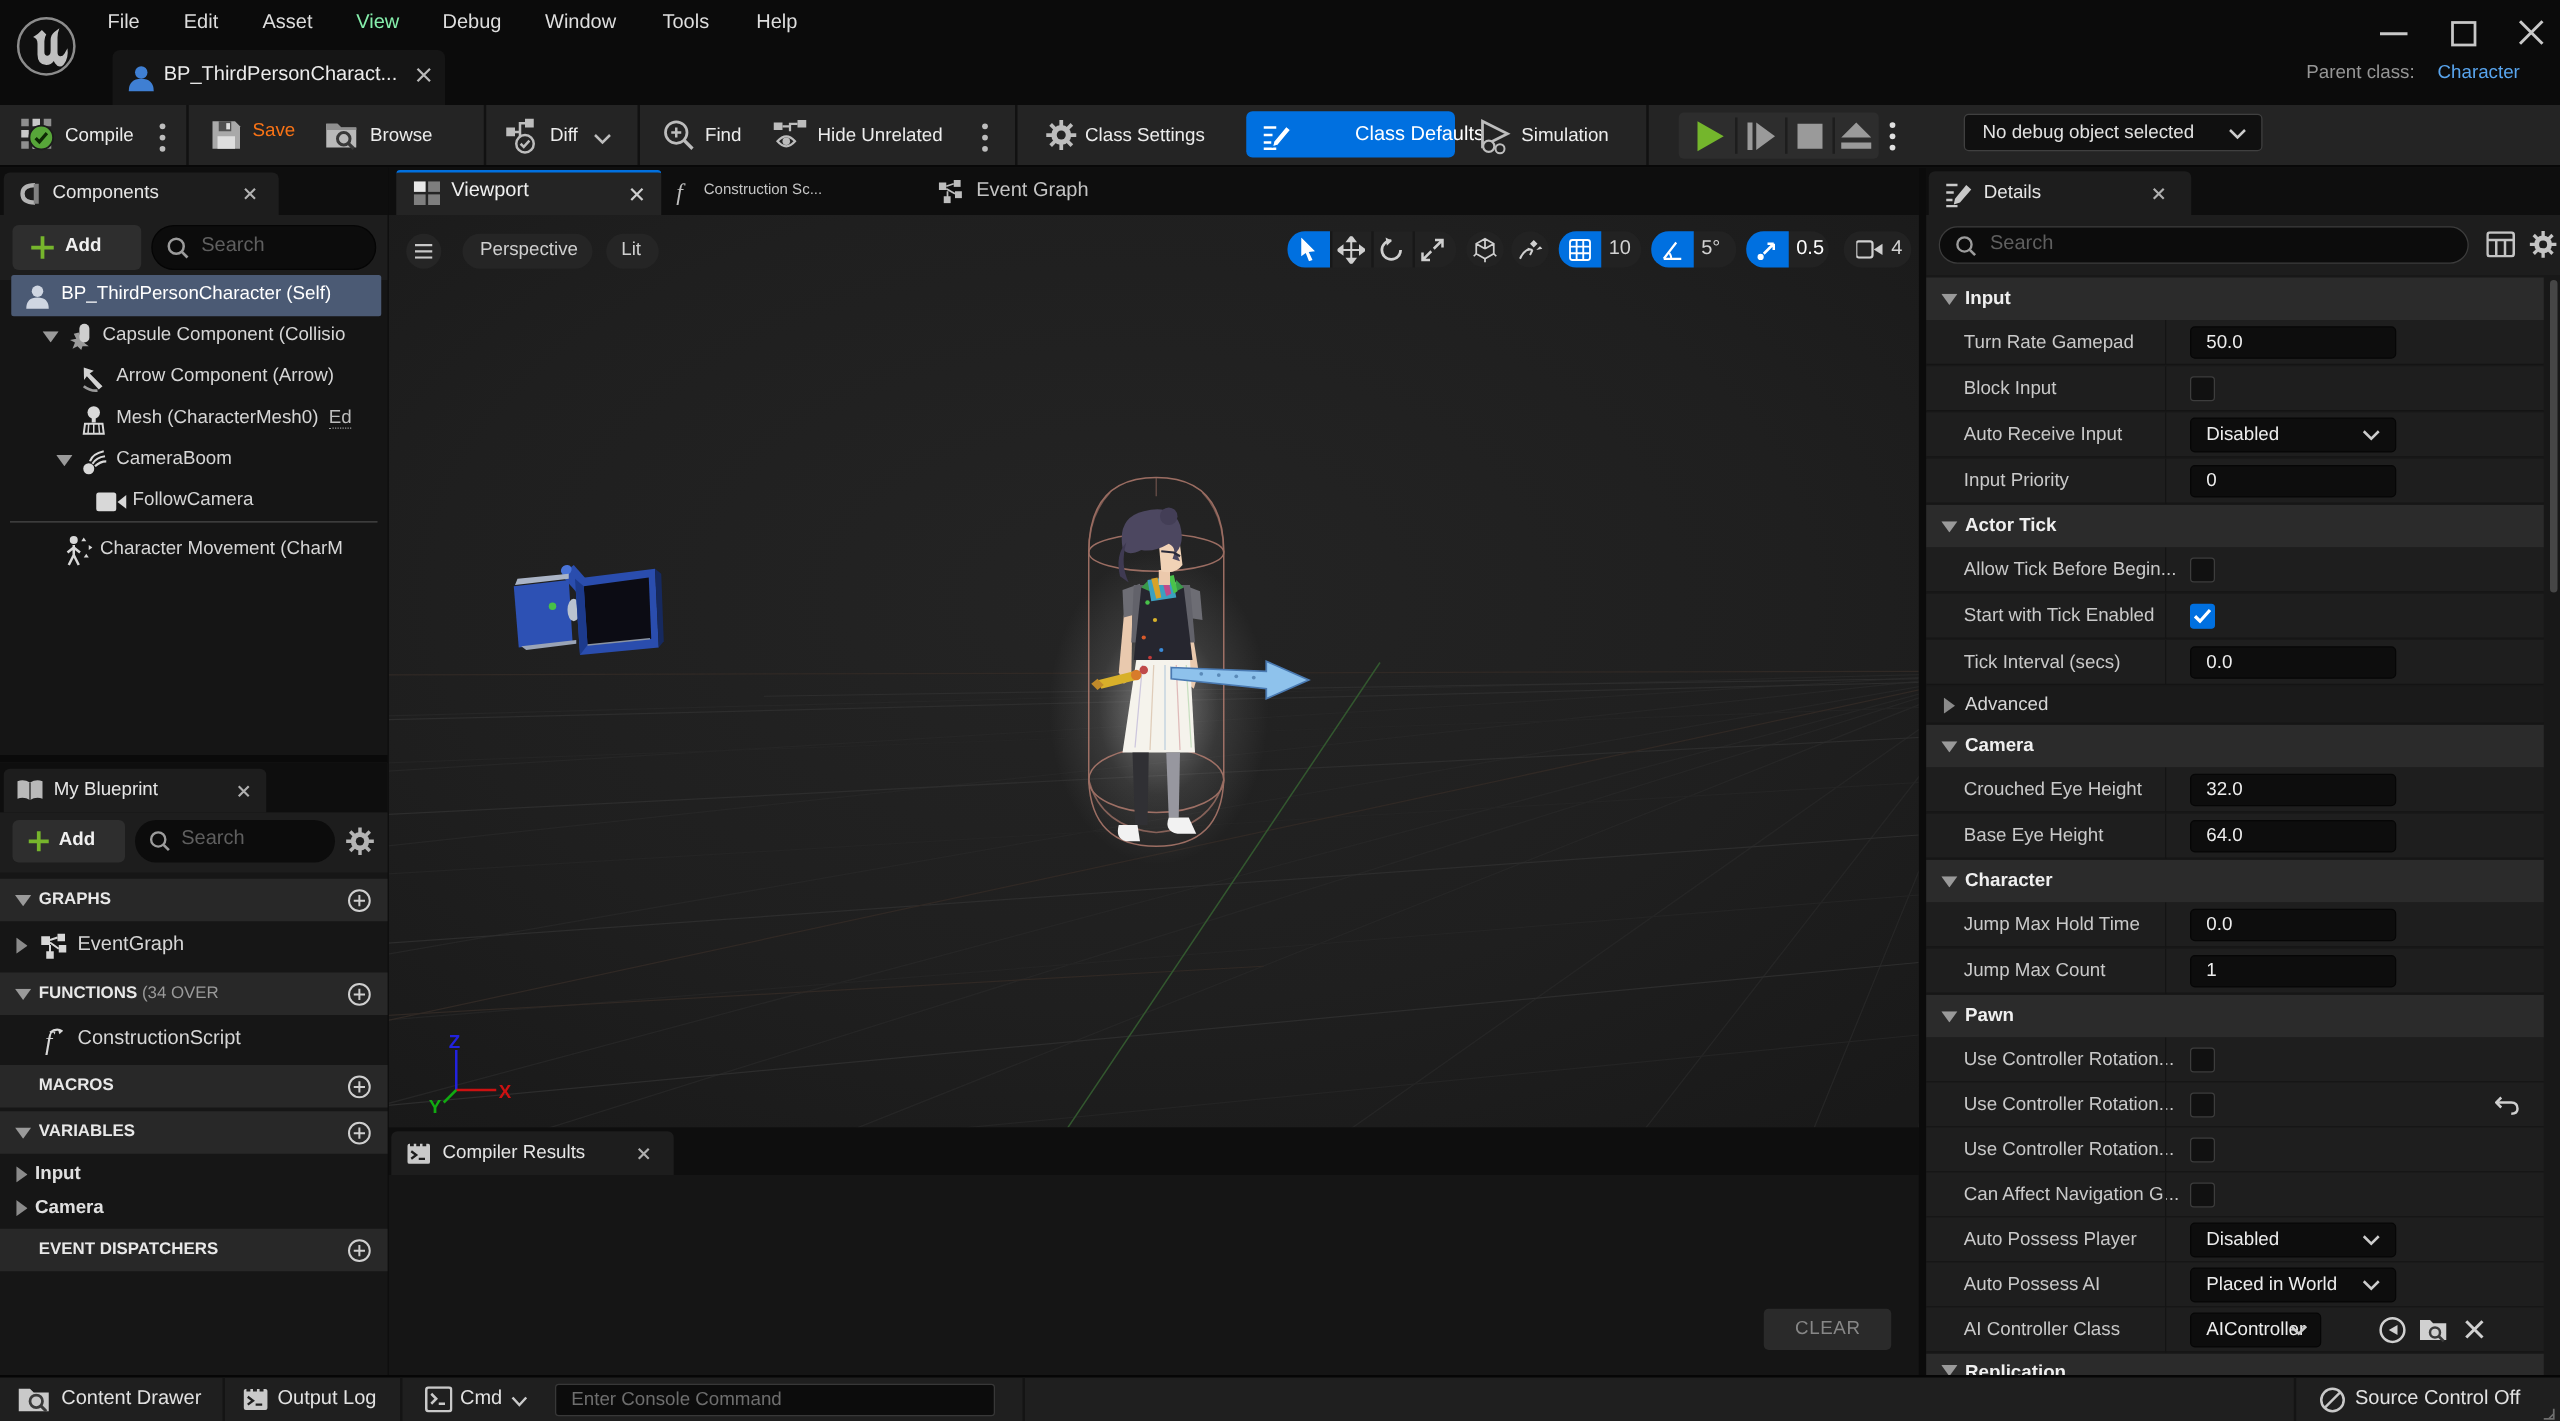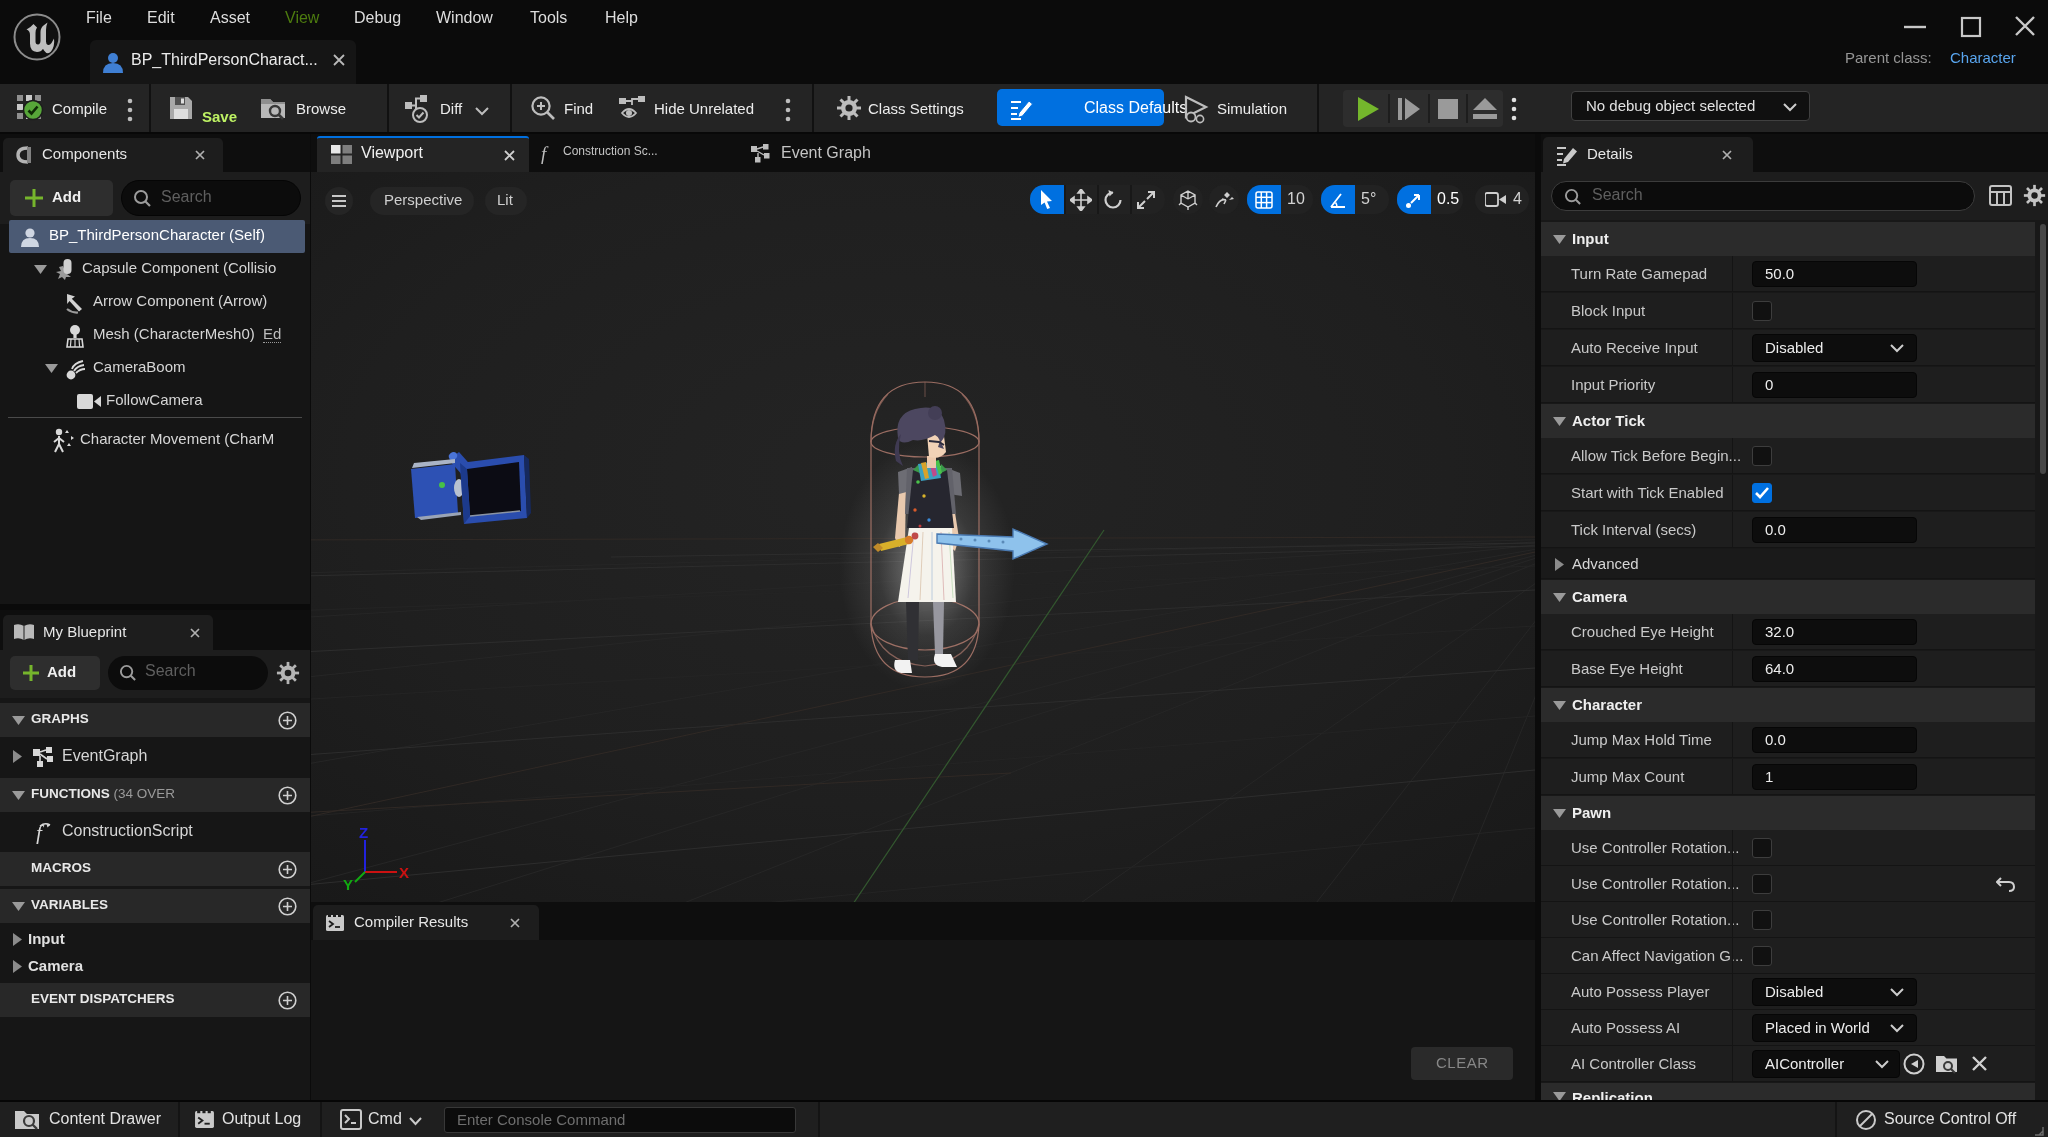--- a/index.html
+++ b/index.html
@@ -27,21 +27,21 @@
   <div class="abs" id="titlebar" style="left:0;top:0;width:2048px;height:84px;background:#0b0b0b;">
 
     <svg class="abs" style="left:11px;top:11px;" width="52" height="52" viewBox="0 0 52 52">
       <circle cx="26" cy="26" r="22.5" fill="#101010" stroke="#8c8c8c" stroke-width="2"></circle>
       <path d="M22.5 13 L26 16.5 Q24.5 18.5 24.5 22 L24.5 30.5 Q24.5 33.5 27 33.5 Q29.5 33.2 29.5 29.5 L29.5 21 Q29.5 17 32.5 14.5 L36.5 11.5 Q35 15 35 19 L35 30.5 Q35 33.5 37 34 Q39 34.3 40.5 32 L43 27.5 Q44 35.5 40 40.5 Q36.5 44.5 33 39.5 L32 37.8 Q30 41 26 41 Q19 40.5 19 32.5 L19 24 Q19 19.5 15.5 18.5 Q19.5 16.5 22.5 13 Z" fill="#bfbfbf"></path>
     </svg>
 
     <div class="abs txt" style="left:86px;top:9px;color:#dedede;font-size:16px;">File</div>
     <div class="abs txt" style="left:147px;top:9px;color:#dedede;font-size:16px;">Edit</div>
     <div class="abs txt" style="left:210px;top:9px;color:#dedede;font-size:16px;">Asset</div>
-    <div class="abs txt" style="left:285px;top:9px;color:#4d7c0f;font-size:16px;">View</div>
+    <div class="abs txt" style="left:285px;top:9px;color:#86efac;font-size:16px;">View</div>
     <div class="abs txt" style="left:354px;top:9px;color:#dedede;font-size:16px;">Debug</div>
     <div class="abs txt" style="left:436px;top:9px;color:#dedede;font-size:16px;">Window</div>
     <div class="abs txt" style="left:530px;top:9px;color:#dedede;font-size:16px;">Tools</div>
     <div class="abs txt" style="left:605px;top:9px;color:#dedede;font-size:16px;">Help</div>
 
     <svg class="abs" style="left:1896px;top:12px;" width="144" height="30" viewBox="0 0 144 30">
       <line x1="8" y1="15" x2="30" y2="15" stroke="#c8c8c8" stroke-width="2.4"></line>
       <rect x="66" y="6" width="18" height="18" fill="none" stroke="#c8c8c8" stroke-width="2.2"></rect>
       <path d="M120 5 L138 23 M138 5 L120 23" stroke="#c8c8c8" stroke-width="2.4"></path>
     </svg>
@@ -86,21 +86,21 @@
         </g>
       </svg>
     <div class="abs sep-v" style="left:149px;top:0;height:48px;"></div>
 
     <svg class="abs" style="left:168px;top:11px;" width="26" height="26" viewBox="0 0 26 26">
       <path d="M2 2 L20 2 L24 6 L24 24 L2 24 Z" fill="#a9a9a9"></path>
       <rect x="7" y="2" width="10" height="8" fill="#515151"></rect>
         <rect x="13" y="3.5" width="3" height="5" fill="#dedede"></rect>
       <rect x="6" y="14" width="14" height="10" fill="#dedede"></rect>
     </svg>
-    <div class="abs txt" style="left:202px;top:24px;color:#bef264;font-weight:bold;">Save</div>
+    <div class="abs txt" style="left:202px;top:12px;color:#f97316;">Save</div>
 
     <svg class="abs" style="left:260px;top:11px;" width="28" height="26" viewBox="0 0 28 26">
       <path d="M1 4 L10 4 L13 7 L25 7 L25 23 L1 23 Z" fill="#b9b9b9"></path>
       <path d="M1 4 L10 4 L13 7 L25 7 L25 9 L1 9 Z" fill="#8f8f8f"></path>
       <circle cx="15" cy="16" r="5" fill="none" stroke="#383838" stroke-width="2.4"></circle>
       <line x1="18.5" y1="19.5" x2="23" y2="24" stroke="#383838" stroke-width="2.6"></line>
     </svg>
     <div class="abs txt" style="left:296px;top:16px;color:#ececec;">Browse</div>
     <div class="abs sep-v" style="left:387px;top:0;height:48px;"></div>
 
@@ -942,21 +942,21 @@
       <div class="drow" style="top:790px;">
           <div class="lbl">Auto Possess AI</div>
           <div class="vsep"></div>
           <div class="ddrop">Placed in World<svg style="position:absolute;right:12px;top:9px;" width="14" height="9" viewBox="0 0 14 9">
               <path d="M1 1 L7 7 L13 1" fill="none" stroke="#cccccc" stroke-width="2"></path>
             </svg></div>
         </div>
       <div class="drow" style="top:826px;">
           <div class="lbl">AI Controller Class</div>
           <div class="vsep"></div>
-        <div class="ddrop" style="width:148px;">AIController<svg style="position:absolute;right:10px;top:9px;" width="14" height="9" viewBox="0 0 14 9">
+        <div class="ddrop" style="width:105px;">AIController<svg style="position:absolute;right:10px;top:9px;" width="14" height="9" viewBox="0 0 14 9">
               <path d="M1 1 L7 7 L13 1" fill="none" stroke="#cccccc" stroke-width="2"></path>
             </svg></div>
         <svg style="position:absolute;left:362px;top:7px;" width="22" height="22" viewBox="0 0 22 22">
             <circle cx="11" cy="11" r="9.5" fill="none" stroke="#d0d0d0" stroke-width="2"></circle>
             <path d="M15 7 L8 11 L15 15 Z" fill="#d0d0d0"></path>
           </svg>
         <svg style="position:absolute;left:394px;top:7px;" width="24" height="22" viewBox="0 0 24 22">
             <path d="M1 3 L9 3 L11.5 5.5 L22 5.5 L22 19 L1 19 Z" fill="#d0d0d0"></path>
             <circle cx="13" cy="13" r="4" fill="none" stroke="#3a3a3a" stroke-width="2"></circle>
             <line x1="16" y1="16" x2="20" y2="20" stroke="#3a3a3a" stroke-width="2.2"></line>

